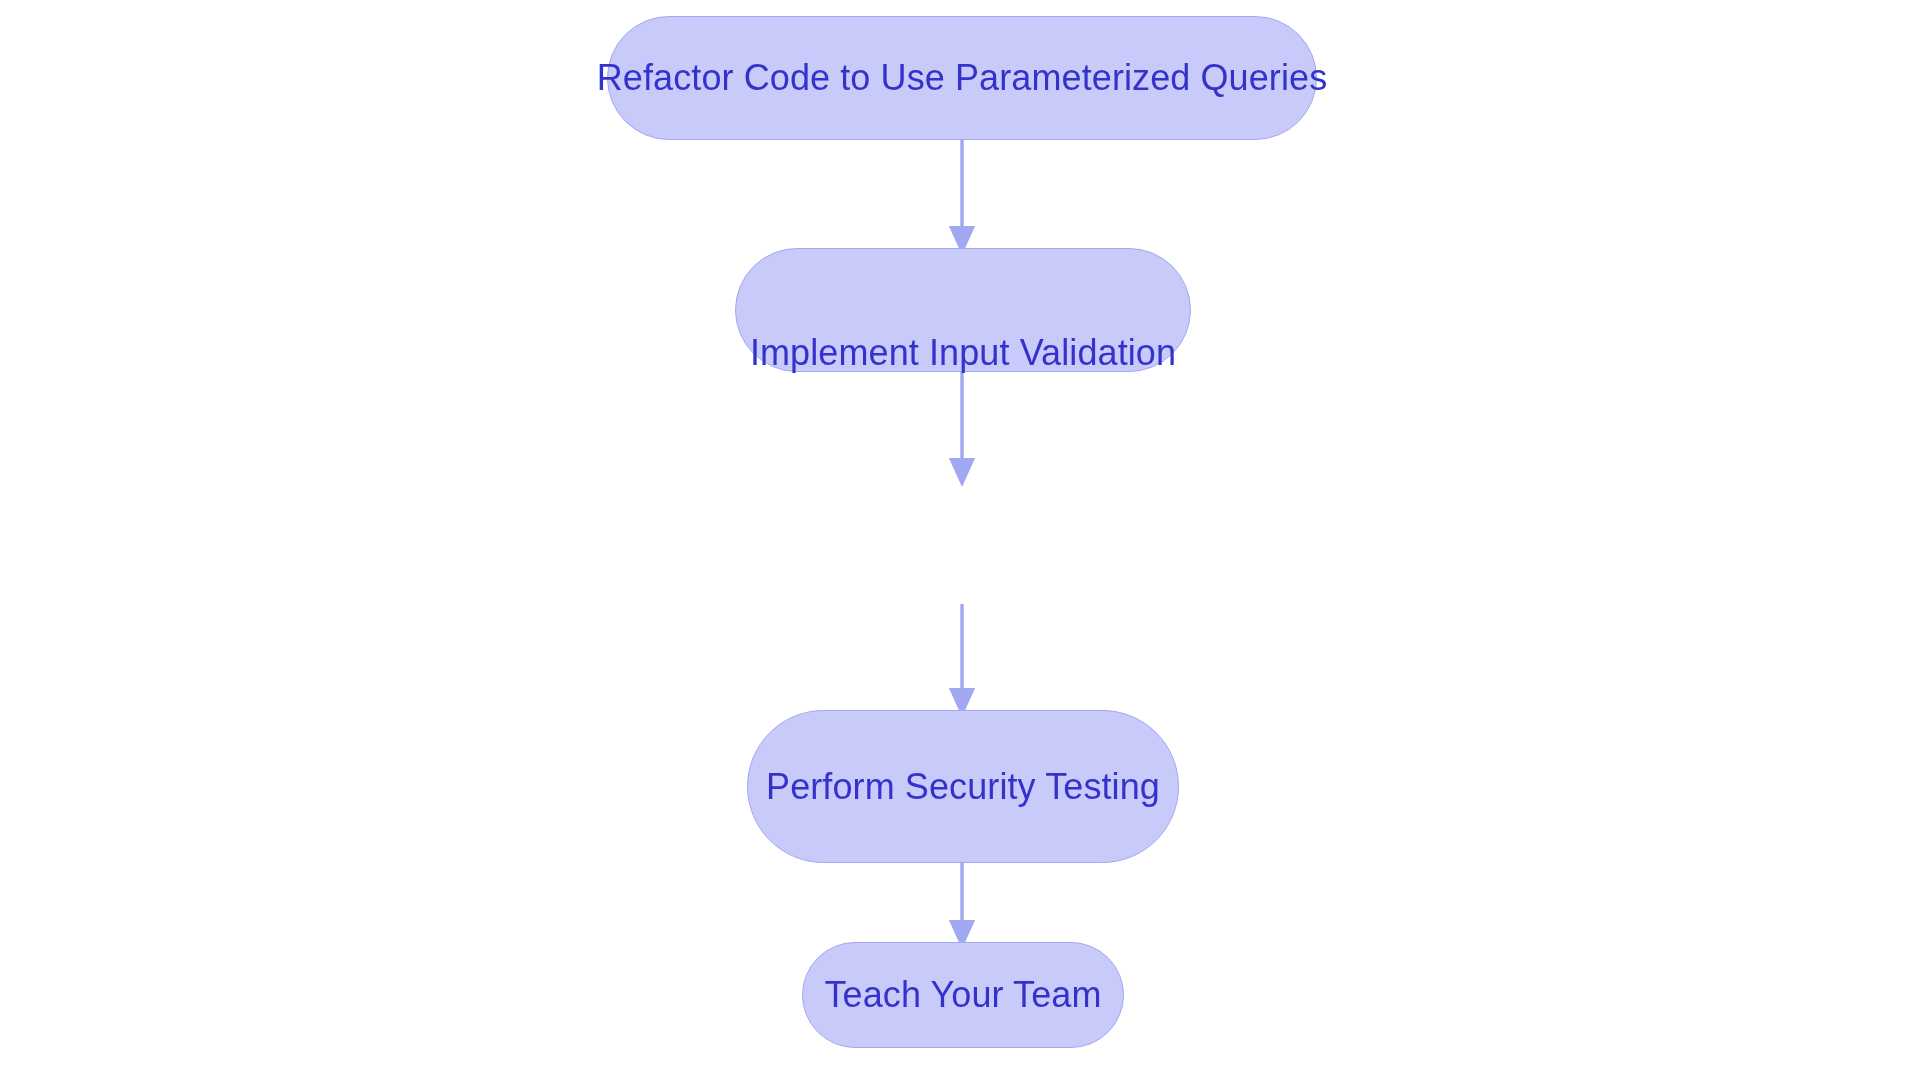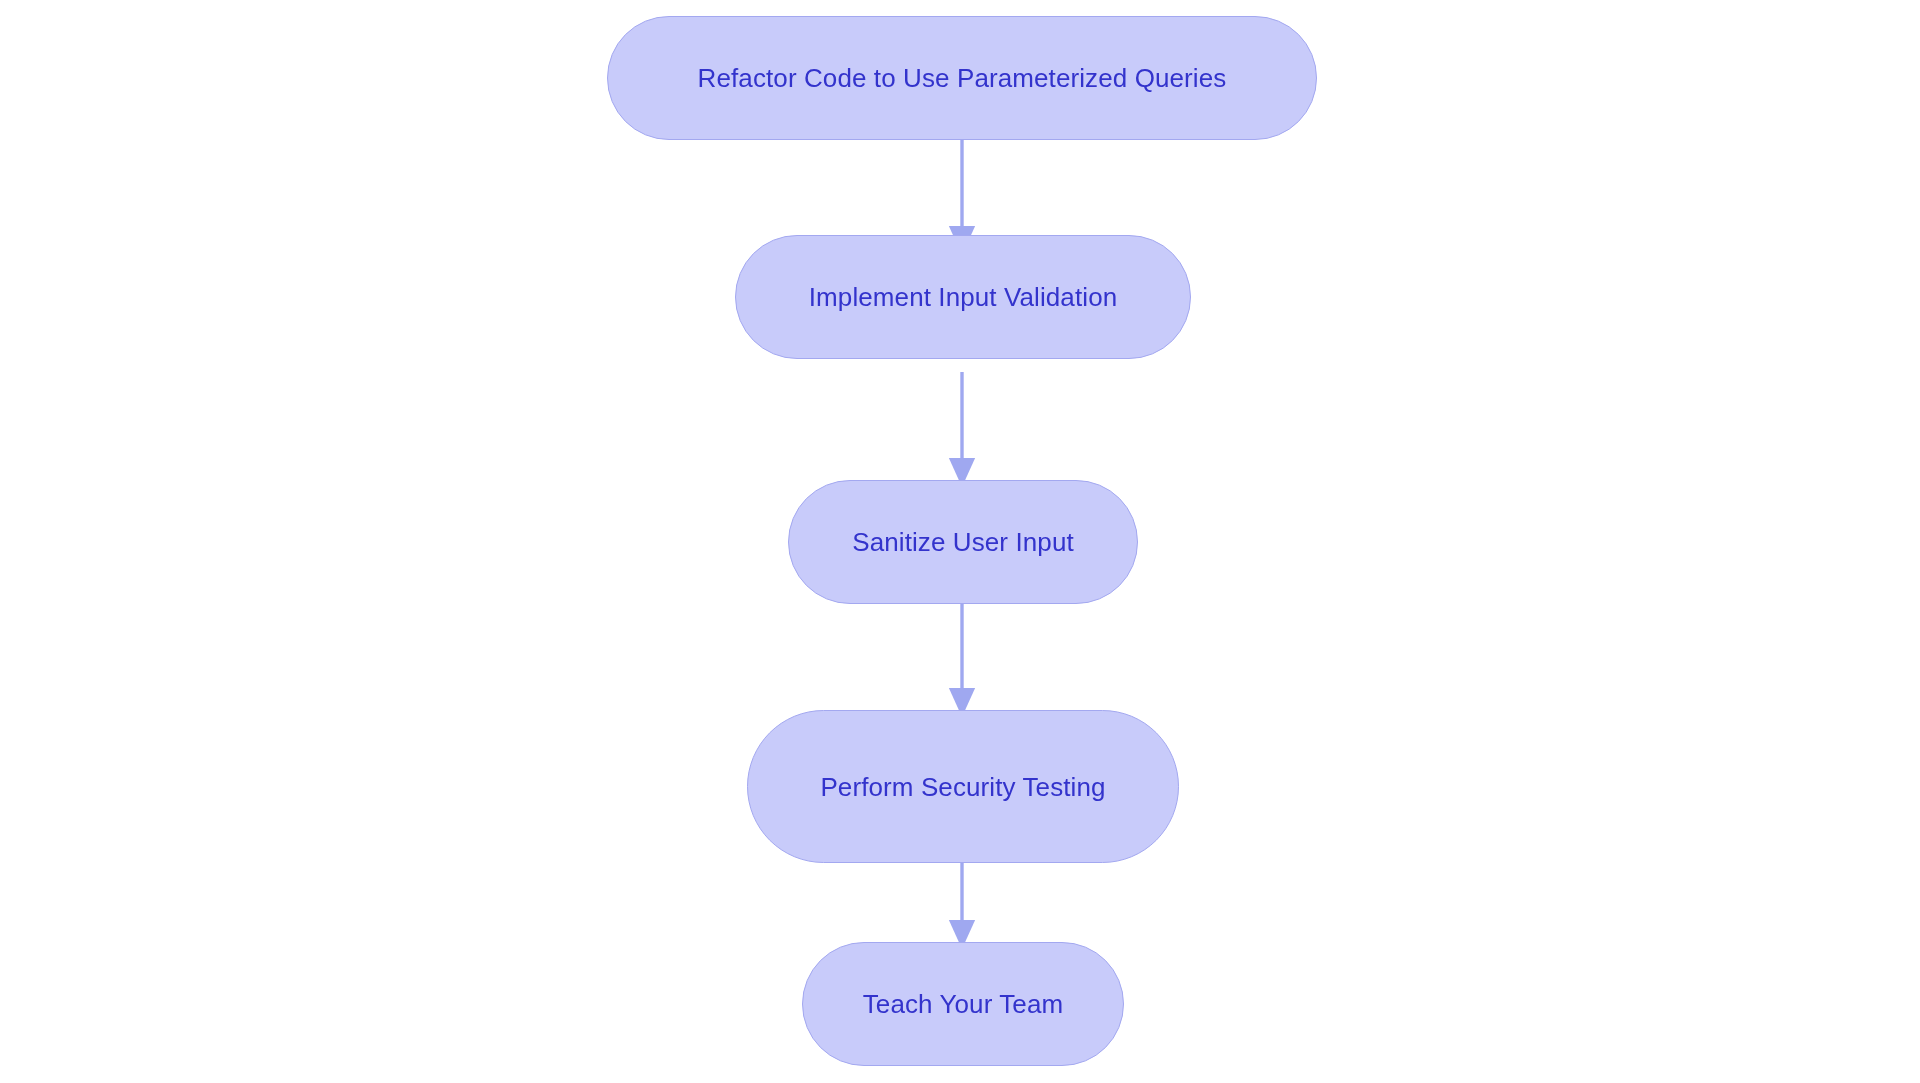--- a/index.html
+++ b/index.html
@@ -39,21 +39,21 @@
     justify-content: center;
     background: #c8cbfa;
     border: 1.6px solid #a3a8f0;
     border-radius: 9999px;
     z-index: 2;
   }
 
   .flow-node-label {
     color: #3333cc;
     font-family: "Liberation Sans", sans-serif;
-    font-size: 26px;
+    font-size: 36px;
     font-weight: 400;
     line-height: 1;
     letter-spacing: 0.1px;
     white-space: nowrap;
     user-select: none;
   }
 </style>
 </head>
 <body>
 
@@ -69,29 +69,26 @@
     <line x1="962" y1="140" x2="962" y2="240" stroke="#9fa8f0" stroke-width="3.4" marker-end="url(#arrowhead)"></line>
     <line x1="962" y1="372" x2="962" y2="472" stroke="#9fa8f0" stroke-width="3.4" marker-end="url(#arrowhead)"></line>
     <line x1="962" y1="604" x2="962" y2="702" stroke="#9fa8f0" stroke-width="3.4" marker-end="url(#arrowhead)"></line>
     <line x1="962" y1="834" x2="962" y2="934" stroke="#9fa8f0" stroke-width="3.4" marker-end="url(#arrowhead)"></line>
   </svg>
 
   <div class="flow-node" id="node-1" style="left:607px; top:16px; width:710px; height:124px;">
     <span class="flow-node-label">Refactor Code to Use Parameterized Queries</span>
   </div>
 
-  <div class="flow-node" id="node-2" style="left:735px; top:235px; width:456px; height:124px;">
+  <div class="flow-node" id="node-2" style="left:735px; top:248px; width:456px; height:124px;align-items:flex-end;">
     <span class="flow-node-label">Implement Input Validation</span>
   </div>
 
-  <div class="flow-node" id="node-3" style="left:788px; top:480px; width:350px; height:124px;">
-    <span class="flow-node-label">Sanitize User Input</span>
-  </div>
 
   <div class="flow-node" id="node-4" style="left:747px; top:710px; width:432px; height:153px;">
     <span class="flow-node-label">Perform Security Testing</span>
   </div>
 
-  <div class="flow-node" id="node-5" style="left:802px; top:942px; width:322px; height:124px;">
+  <div class="flow-node" id="node-5" style="left:802px; top:942px; width:322px; height:106px;">
     <span class="flow-node-label">Teach Your Team</span>
   </div>
 
 </div>
 
 </body></html>

